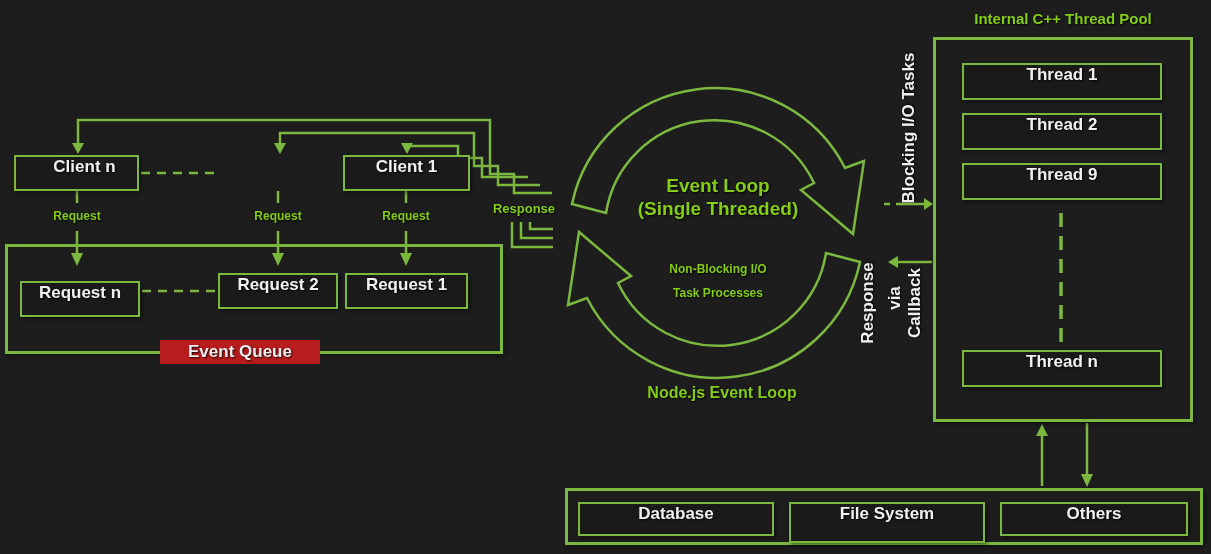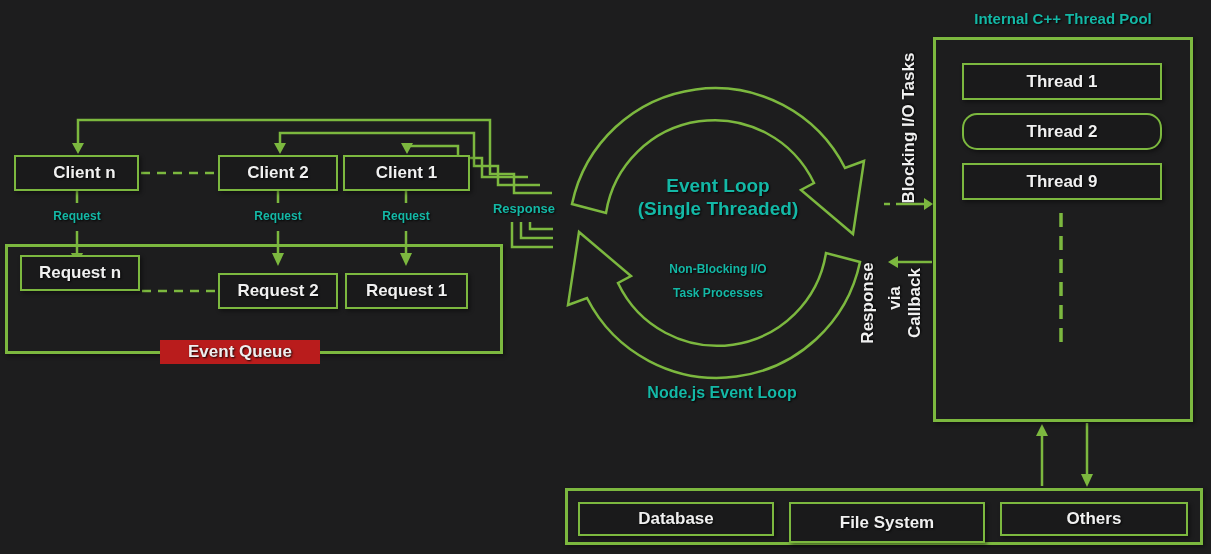--- a/index.html
+++ b/index.html
@@ -6,32 +6,32 @@
   .stage {
     position:relative; width:1211px; height:554px;
     background:#1d1d1e; overflow:hidden;
     font-family:"Liberation Sans", sans-serif;
     color:#efefef;
   }
   .layer { position:absolute; left:0; top:0; }
   .box {
     position:absolute; box-sizing:border-box;
     border:2px solid #7cb83f; background:#1a1a1b;
-    display:flex; align-items:center; justify-content:center;
+    display:flex; justify-content:center;
     font-size:17px; font-weight:600; color:#f0f0f0;
     text-shadow:1px 1px 2px rgba(0,0,0,.85);
     box-shadow:2px 2px 4px rgba(0,0,0,.45);
   }
   .frame {
     position:absolute; box-sizing:border-box;
     border:3px solid #7cb83f; background:transparent;
     box-shadow:2px 2px 4px rgba(0,0,0,.4);
   }
   .lbl {
-    position:absolute; text-align:center; color:#14b8a6;
+    position:absolute; text-align:center; color:#84cc16;
     text-shadow:1px 1px 2px rgba(0,0,0,.9); white-space:nowrap;
   }
   .lbl-sm   { font-size:12px; font-weight:bold; }
   .lbl-md   { font-size:13px; font-weight:600; }
   .lbl-big  { font-size:19px; font-weight:bold;margin-top:29px; }
   .lbl-loop { font-size:12px; font-weight:bold; }
   .lbl-cap  { font-size:16px; font-weight:bold; }
   .lbl-title{ font-size:15px; font-weight:bold; }
   .vlabel {
     position:absolute; text-align:center; font-size:17px; font-weight:bold;
@@ -89,35 +89,32 @@
       <polygon points="924,198 924,210 933,204"></polygon>
       <polygon points="898,256 898,268 888,262"></polygon>
       <polygon points="1036,436 1048,436 1042,424"></polygon>
       <polygon points="1081,474 1093,474 1087,487"></polygon>
     </g>
   </svg>
 
   <div class="box" style="left:14px;  top:155px; width:125px; height:36px;padding-left:16px;">
     <span>Client n</span>
   </div>
-  <div class="box" style="left:218px; top:155px; width:120px; height:36px;">
-    <span>Client 2</span>
-  </div>
   <div class="box" style="left:343px; top:155px; width:127px; height:36px;">
     <span>Client 1</span>
   </div>
 
   <div class="lbl lbl-sm" style="left:47px;  top:209px; width:60px;">Request</div>
   <div class="lbl lbl-sm" style="left:248px; top:209px; width:60px;">Request</div>
   <div class="lbl lbl-sm" style="left:376px; top:209px; width:60px;">Request</div>
 
   <div class="lbl lbl-md" style="left:482px; top:201px; width:84px;">Response</div>
 
   <div class="frame" style="left:5px; top:244px; width:498px; height:110px;"></div>
-  <div class="box" style="left:20px;  top:255px; width:120px; height:36px;">
+  <div class="box" style="left:20px;  top:281px; width:120px; height:36px;">
     <span>Request n</span>
   </div>
   <div class="box" style="left:218px; top:273px; width:120px; height:36px;">
     <span>Request 2</span>
   </div>
   <div class="box" style="left:345px; top:273px; width:123px; height:36px;">
     <span>Request 1</span>
   </div>
   <div class="queue-label">Event Queue</div>
 
@@ -130,25 +127,28 @@
   <div class="vlabel" style="left:824px; top:117px; width:170px;">Blocking I/O Tasks</div>
   <div class="vlabel" style="left:823px; top:292px; width:90px;">Response</div>
   <div class="vlabel" style="left:850px; top:287px; width:90px;">via</div>
   <div class="vlabel" style="left:870px; top:292px; width:90px;">Callback</div>
 
   <div class="lbl lbl-title" style="left:953px; top:10px; width:220px;">Internal C++ Thread Pool</div>
   <div class="frame" style="left:933px; top:37px; width:260px; height:385px;"></div>
   <div class="box" style="left:962px; top:63px;  width:200px; height:37px;">
     <span>Thread 1</span>
   </div>
-  <div class="box" style="left:962px; top:113px; width:200px; height:37px;border-radius:15px;">
+  <div class="box" style="left:962px; top:113px; width:200px; height:37px;">
     <span>Thread 2</span>
   </div>
   <div class="box" style="left:962px; top:163px; width:200px; height:37px;">
     <span>Thread 9</span>
+  </div>
+  <div class="box" style="left:962px; top:350px; width:200px; height:37px;">
+    <span>Thread n</span>
   </div>
 
   <div class="frame" style="left:565px; top:488px; width:638px; height:57px;"></div>
   <div class="box" style="left:578px;  top:502px; width:196px; height:34px;">
     <span>Database</span>
   </div>
   <div class="box" style="left:789px;  top:502px; width:196px; height:41px;">
     <span>File System</span>
   </div>
   <div class="box" style="left:1000px; top:502px; width:188px; height:34px;">

